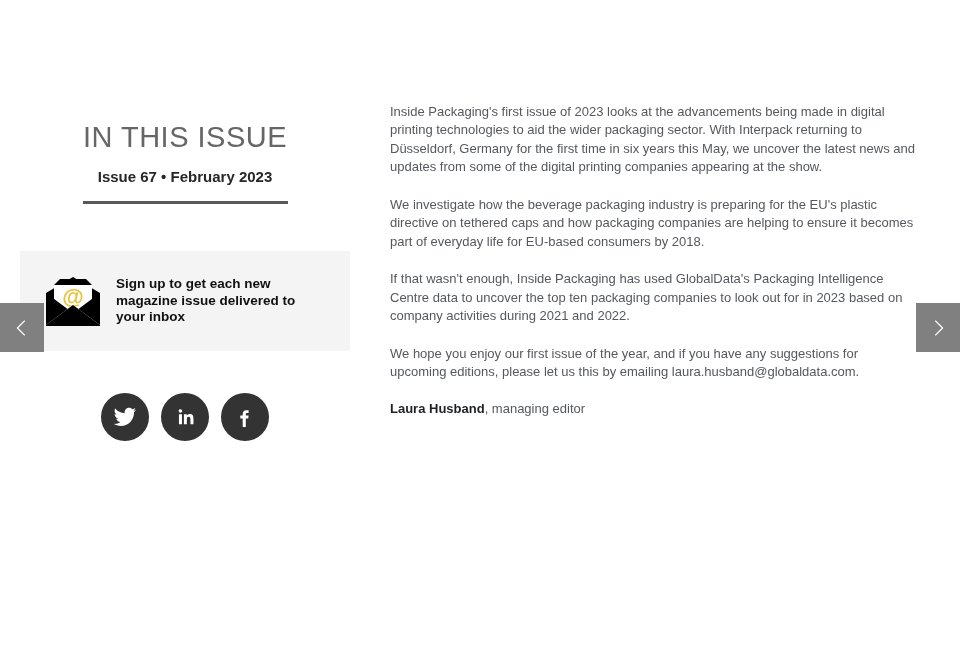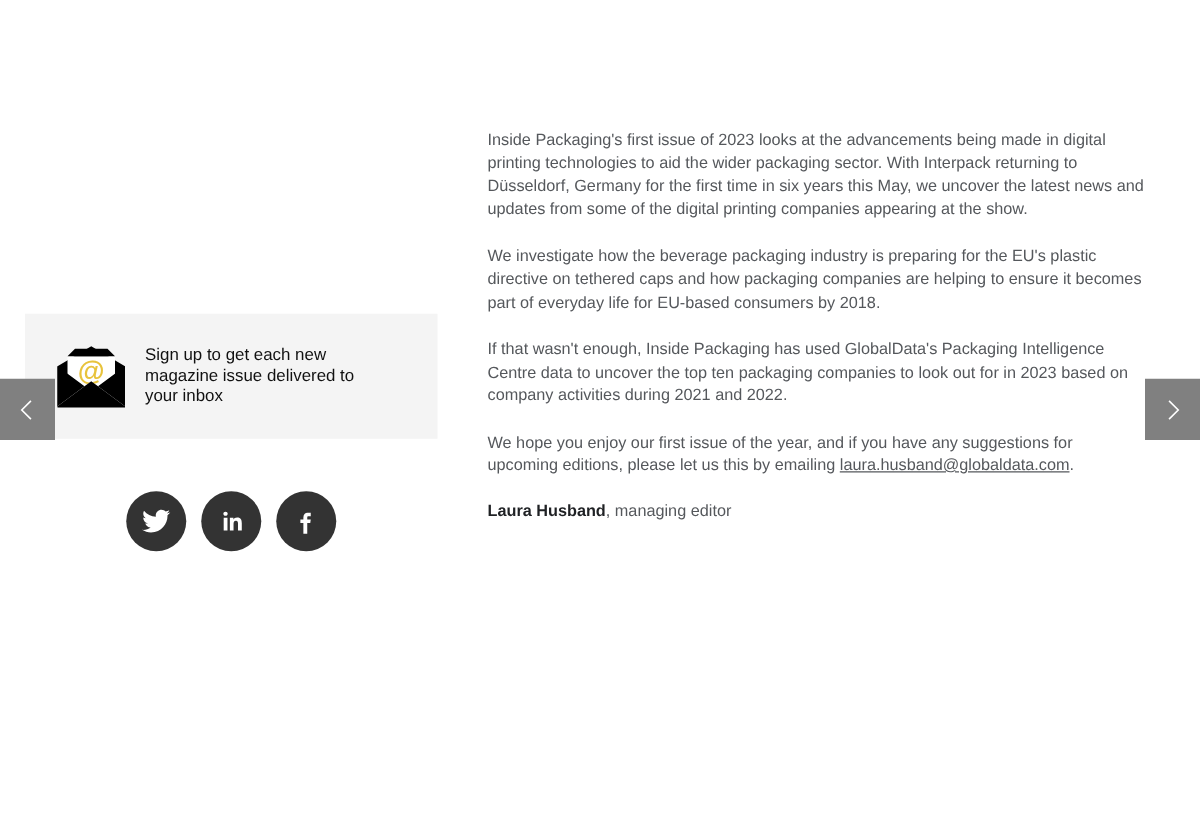--- a/index.html
+++ b/index.html
@@ -73,21 +73,21 @@
 
   .envelope-icon {
     width: 58px;
     height: 52px;
     flex: none;
     margin-right: 14px;
   }
 
   .signup-text {
     font-size: 13.5px;
-    font-weight: normal;
+    font-weight: bold;
     color: #111111;
     line-height: 1.25;
     max-width: 195px;
   }
 
   
   .social-row {
     position: absolute;
     left: 20px;
     top: 393px;
@@ -120,21 +120,20 @@
   .article p {
     margin: 0 0 19px 0;
     font-size: 13px;
     line-height: 1.42;
     color: #55585c;
   }
   .article p:last-child { margin-bottom: 0; }
 
   .email-link {
     color: #55585c;
-    text-decoration: underline;
     cursor: pointer;
   }
 
   .sig-name {
     font-weight: bold;
     color: #1f2124;
   }
 
   
   .nav-arrow {
@@ -149,20 +148,25 @@
     justify-content: center;
   }
   .nav-prev { left: 0px; }
   .nav-next { left: 916px; }
 </style>
 </head>
 <body>
 
 <div class="page">
 
+  <div class="left-col">
+    <h1 class="issue-heading">IN THIS ISSUE</h1>
+    <div class="issue-meta">Issue 67 • February 2023</div>
+    <div class="divider"></div>
+  </div>
 
   <div class="signup-box">
     <span class="envelope-icon">
       <svg viewBox="0 0 58 52" width="58" height="52" aria-hidden="true">
 
         <path d="M2 18 L29 2 L56 18 L56 50 L2 50 Z" fill="#000000"></path>
 
         <path d="M10 10 L48 10 L48 36 L10 36 Z" fill="#ffffff"></path>
 
         <path d="M10 10 L16 4 L42 4 L48 10 Z" fill="#000000"></path>

